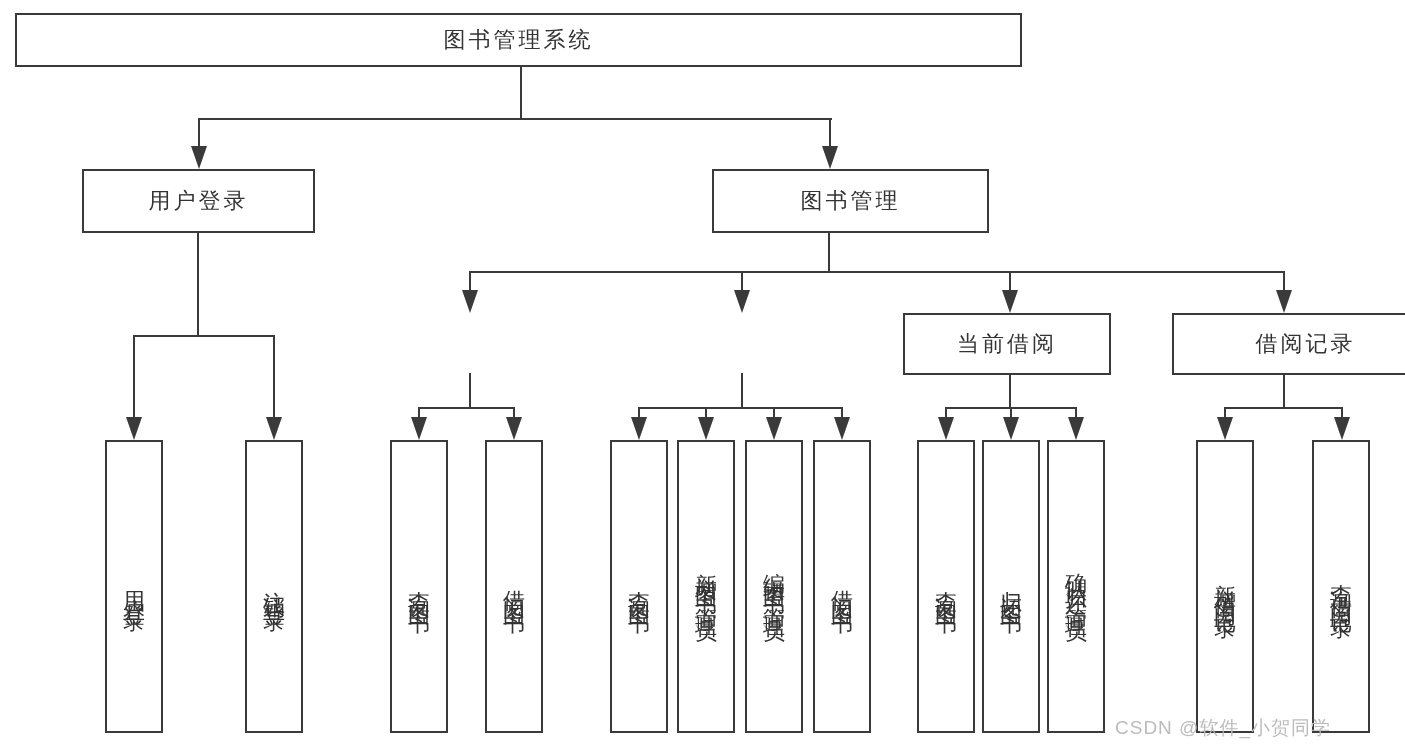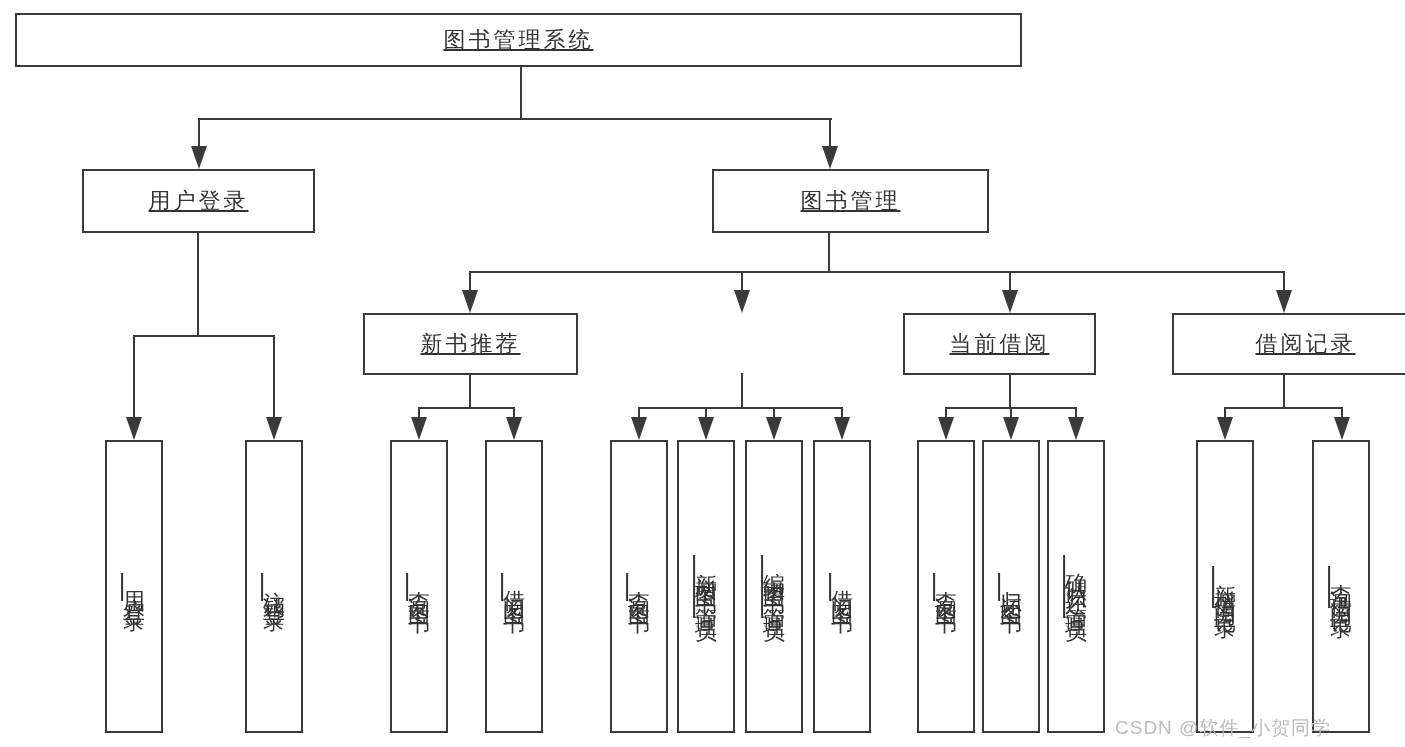--- a/index.html
+++ b/index.html
@@ -13,21 +13,20 @@
   .box{
     position:absolute;
     box-sizing:border-box;
     background:#ffffff;
     border:2px solid #3a3a3a;
     color:#333333;
     display:flex;
     align-items:center;
     justify-content:center;
     z-index:2;
-    text-decoration:underline;
   }
   .hbox{
     font-size:22px;
     letter-spacing:3px;
     white-space:nowrap;
   }
   .vbox{
     writing-mode:vertical-rl;
     text-orientation:mixed;
     font-size:22px;
@@ -55,22 +54,21 @@
 </head>
 <body>
 
 <div class="canvas">
 
   <div class="box hbox" style="left:15px;top:13px;width:1007px;height:54px">图书管理系统</div>
 
   <div class="box hbox" style="left:82px;top:169px;width:233px;height:64px">用户登录</div>
   <div class="box hbox" style="left:712px;top:169px;width:277px;height:64px">图书管理</div>
 
-  <div class="box hbox" style="left:363px;top:313px;width:215px;height:62px">新书推荐</div>
-  <div class="box hbox" style="left:903px;top:313px;width:193px;height:62px">当前借阅</div>
+  <div class="box hbox" style="left:903px;top:313px;width:208px;height:62px">当前借阅</div>
   <div class="box hbox" style="left:1172px;top:313px;width:267px;height:62px">借阅记录</div>
 
   <div class="box vbox" style="left:105px;top:440px;width:58px;height:293px">用户登录</div>
   <div class="box vbox" style="left:245px;top:440px;width:58px;height:293px">注销登录</div>
 
   <div class="box vbox" style="left:390px;top:440px;width:58px;height:293px">查询图书</div>
   <div class="box vbox" style="left:485px;top:440px;width:58px;height:293px">借阅图书</div>
 
   <div class="box vbox" style="left:610px;top:440px;width:58px;height:293px">查询图书</div>
   <div class="box vbox" style="left:677px;top:440px;width:58px;height:293px">新增图书（管理员）</div>

